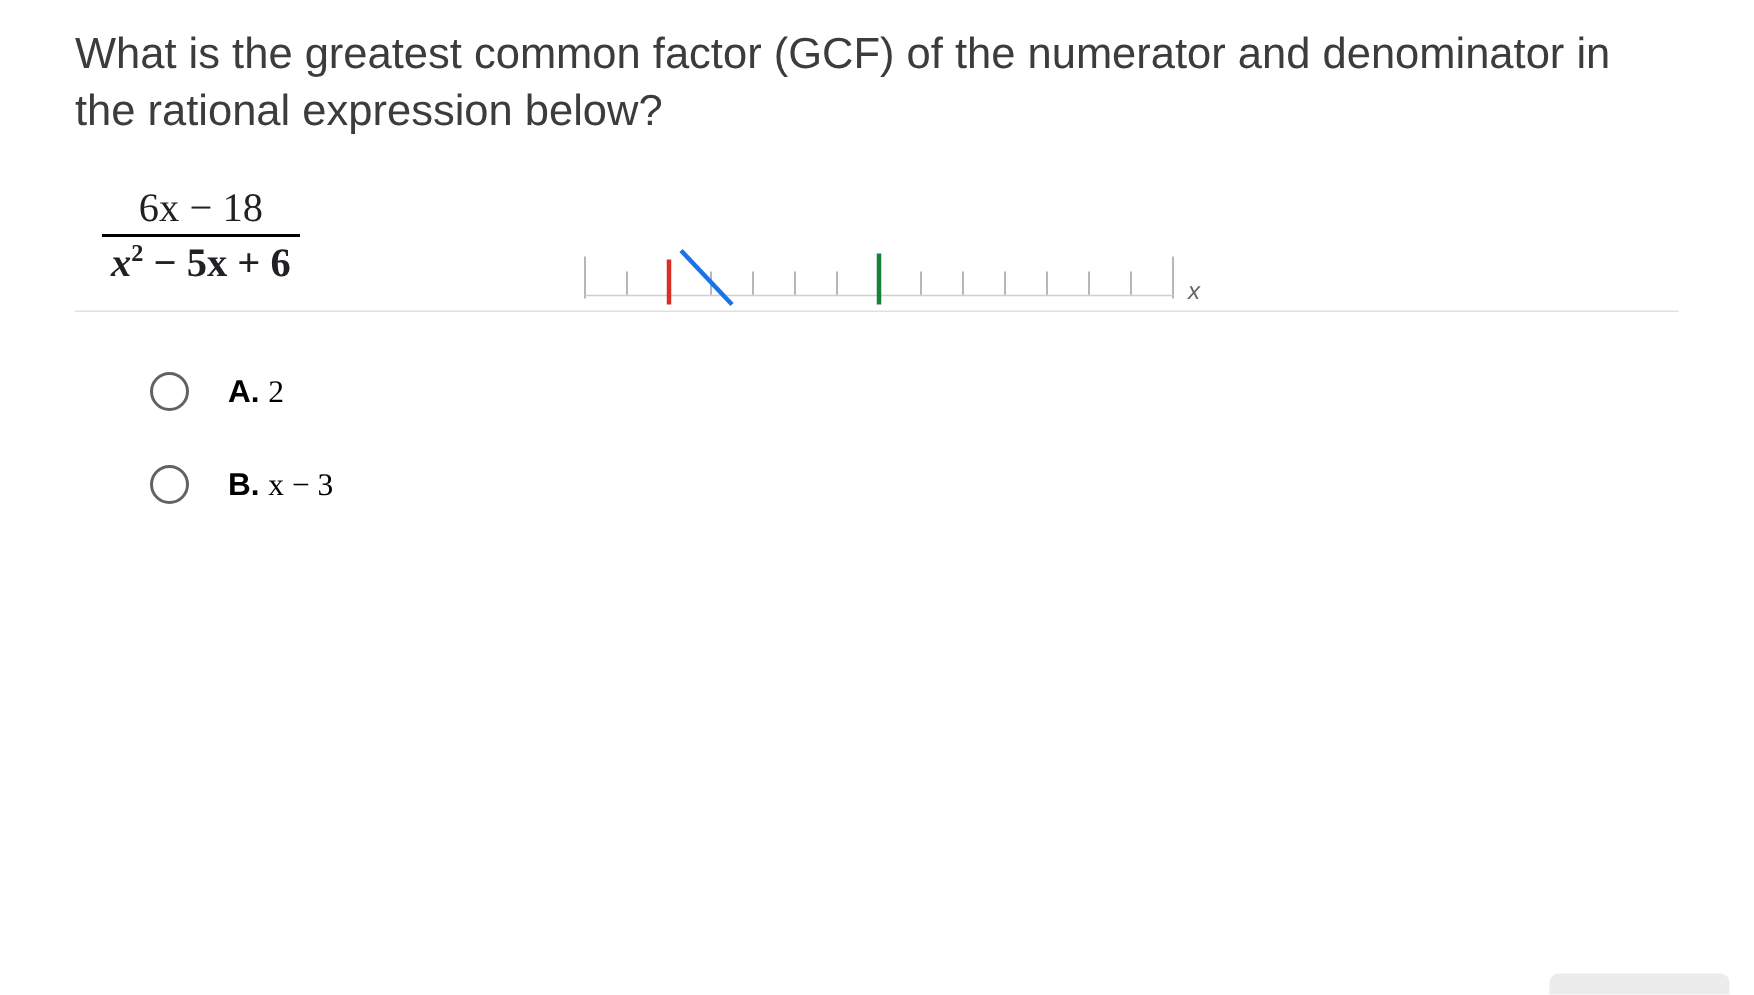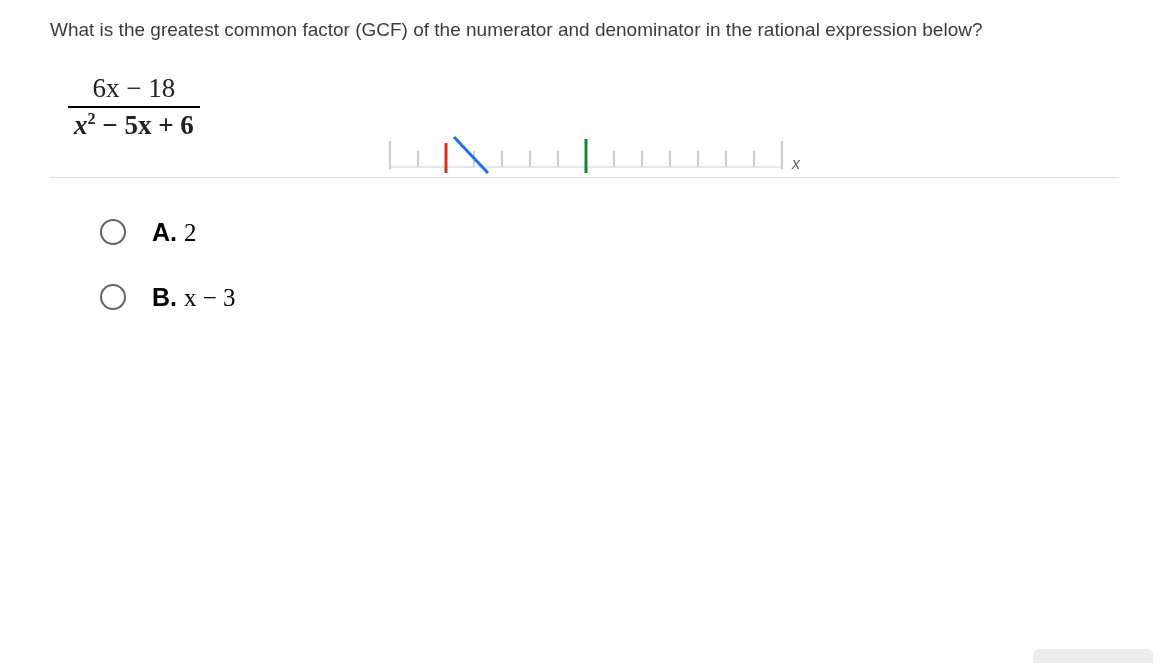--- a/index.html
+++ b/index.html
@@ -10,21 +10,21 @@
     background: #ffffff;
     font-family: Arial, Helvetica, sans-serif;
     color: #202124;
     overflow: hidden;
   }
   .container {
     box-sizing: border-box;
     padding: 18px 50px 0 50px;
   }
   .question-text {
-    font-size: 19px;
+    font-size: 29px;
     line-height: 1.3;
     color: #3c3c3c;
     margin-bottom: 24px;
   }
   .expression {
     display: inline-block;
     font-size: 27px;
     font-family: "Times New Roman", serif;
     margin-left: 18px;
     margin-top: 6px;
@@ -46,21 +46,21 @@
     font-weight: bold;
   }
   sup {
     font-size: 0.6em;
     vertical-align: super;
     line-height: 0;
   }
   .num-line-wrap {
     position: relative;
     border-bottom: 1px solid #e0e0e0;
-    padding-bottom: 26px;
+    padding-bottom: 6px;
     margin-bottom: 40px;
   }
   .numline {
     position: absolute;
     left: 338px;
     bottom: 0;
   }
   .options {
     padding-left: 50px;
   }
@@ -72,21 +72,21 @@
   }
   .radio {
     width: 26px;
     height: 26px;
     border: 2px solid #5f6368;
     border-radius: 50%;
     box-sizing: border-box;
     flex-shrink: 0;
   }
   .opt-text {
-    font-size: 25px;
+    font-size: 21px;
     padding-left: 26px;
     font-family: Arial, Helvetica, sans-serif;
     color: #000;
   }
   .opt-letter {
     font-weight: bold;
   }
   .opt-body {
     font-family: "Times New Roman", serif;
   }

